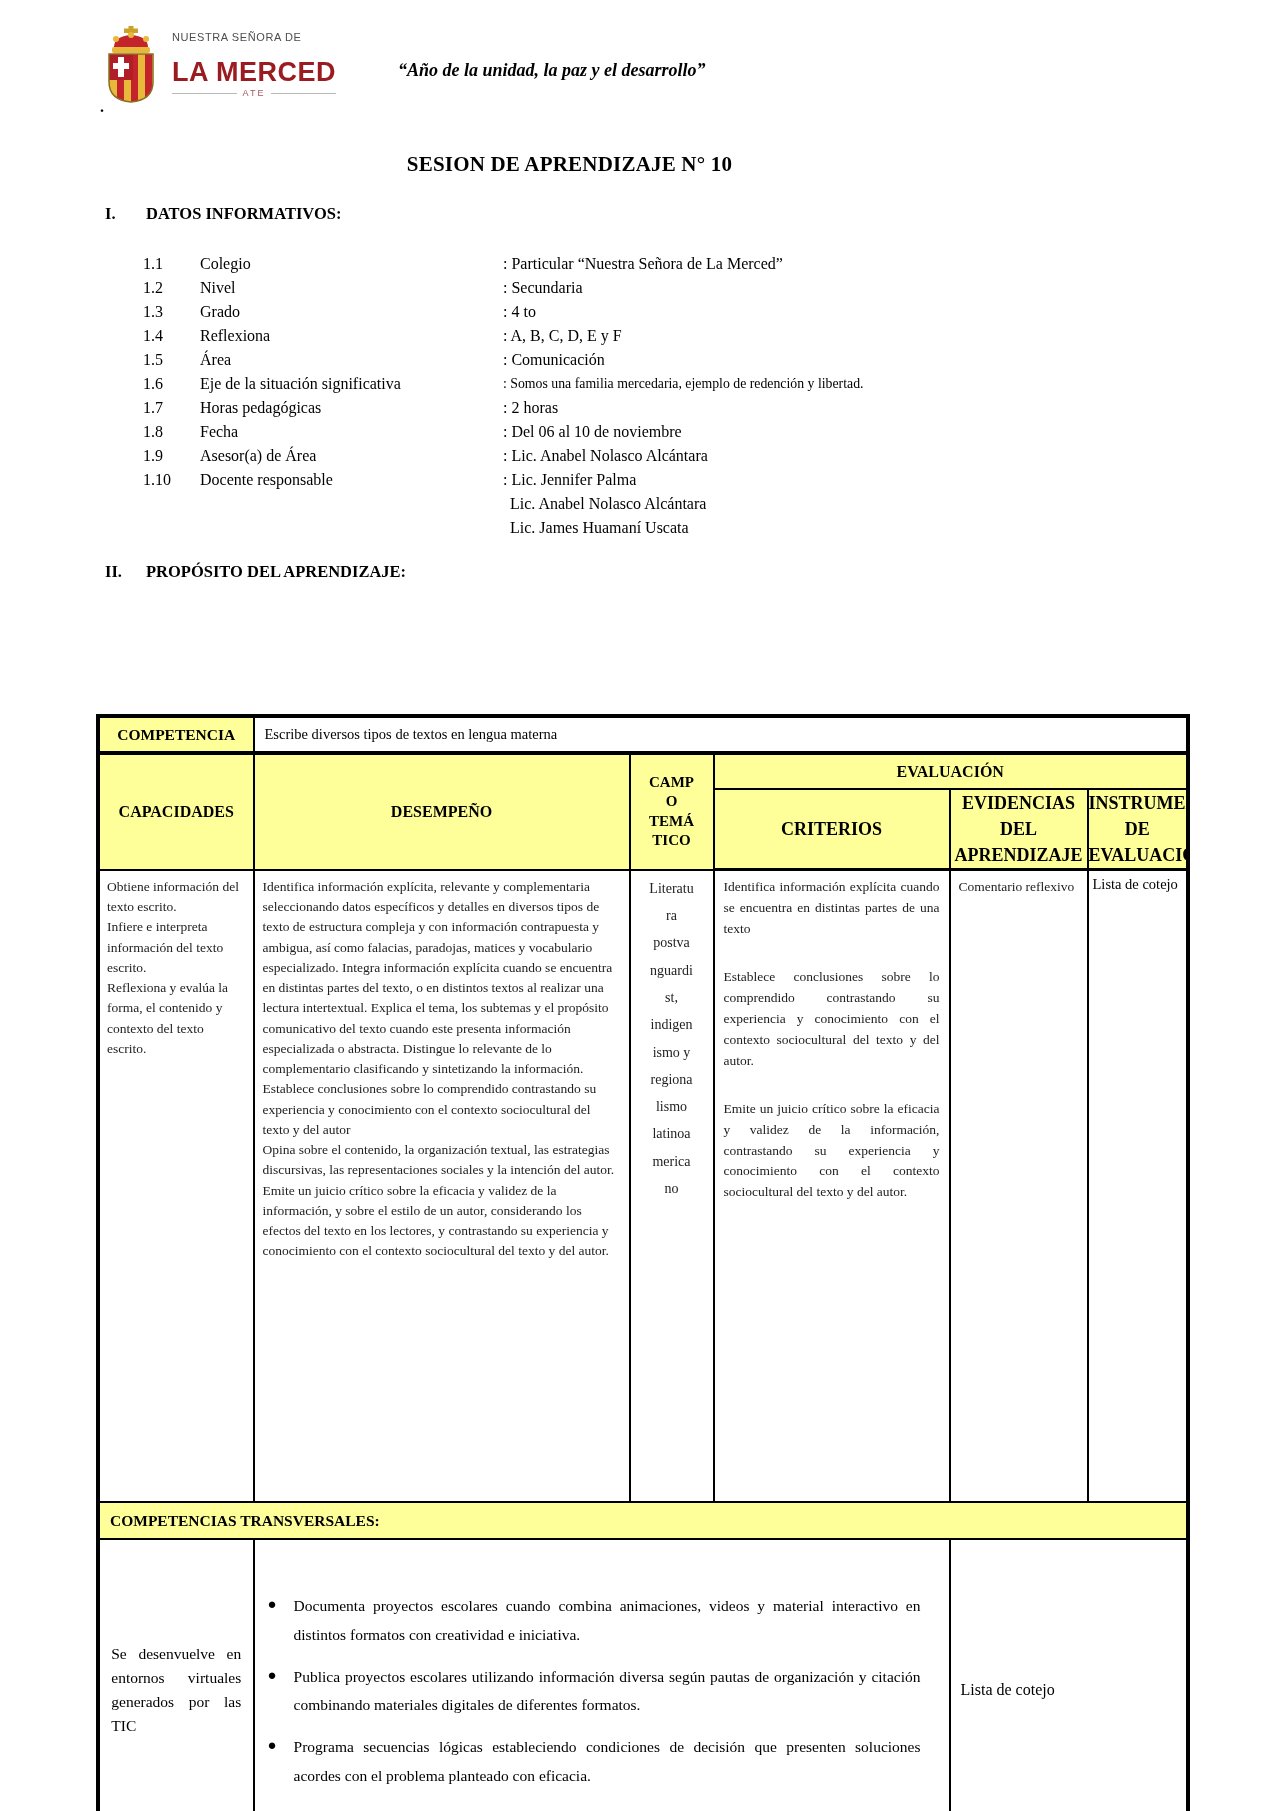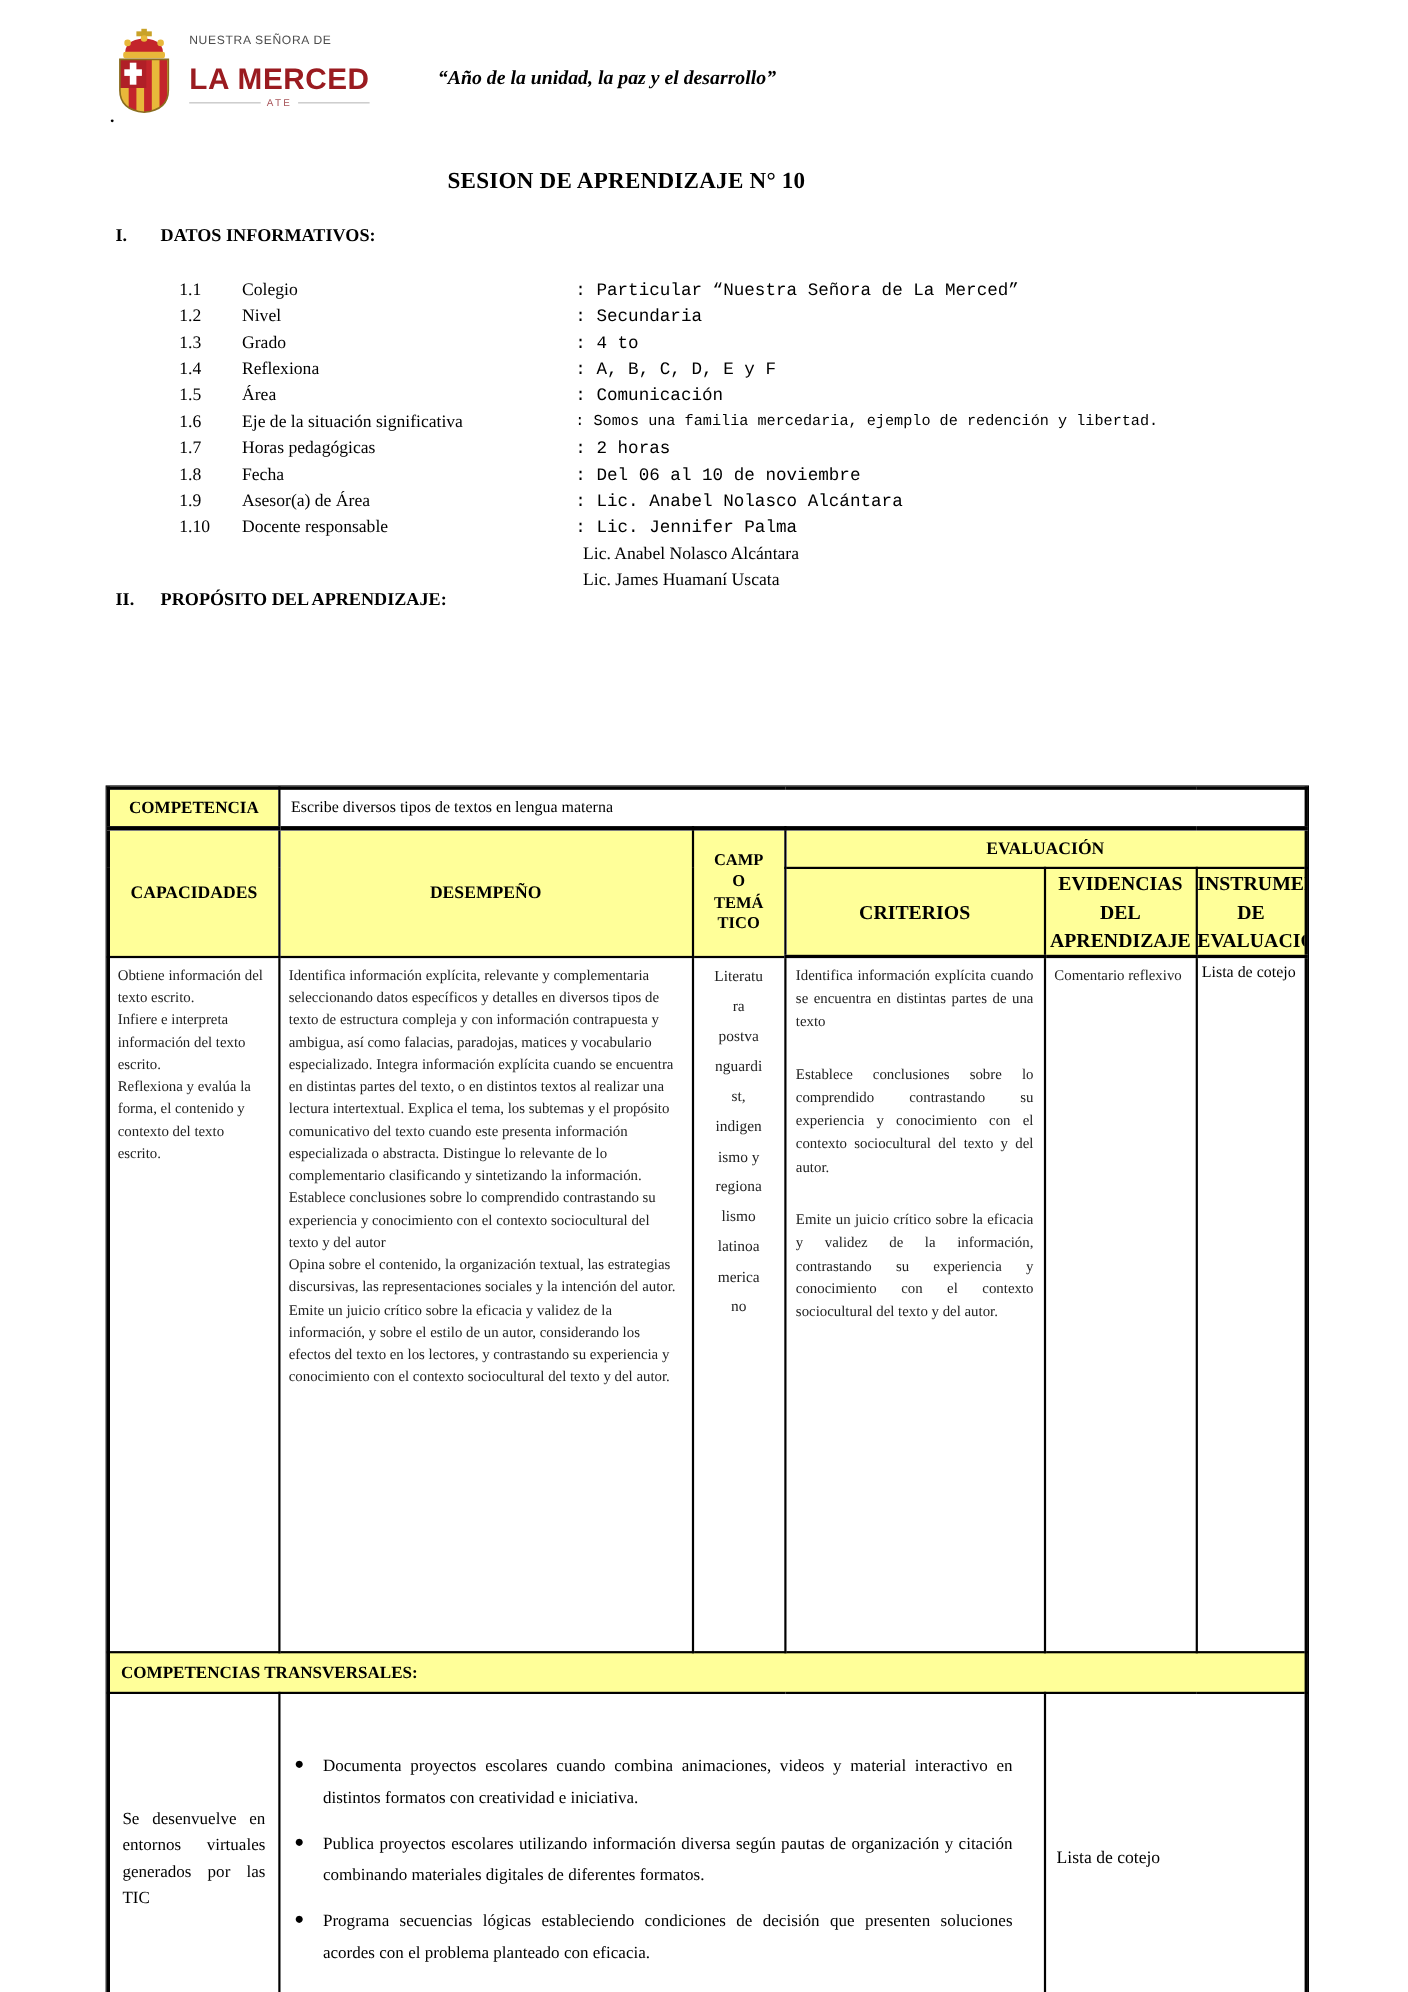--- a/index.html
+++ b/index.html
@@ -16,28 +16,28 @@
   .logo-l3 .ate{font-family:"Liberation Sans",sans-serif;font-size:9px;letter-spacing:2px;color:#a8555a;}
   .quote{position:absolute;left:398px;top:60px;font-size:18px;font-weight:bold;font-style:italic;}
   .stray{position:absolute;left:100px;top:98px;font-size:16px;font-weight:bold;}
 
   .doc-title{position:absolute;left:97px;top:138px;width:945px;text-align:center;
              font-size:21px;font-weight:bold;letter-spacing:.2px;}
 
   .sec-head{position:absolute;left:105px;display:flex;font-weight:bold;font-size:16.5px;}
   .sec-head .sec-num{width:41px;}
   #sec1{top:204px;}
-  #sec2{top:535px;}
+  #sec2{top:562px;}
 
   
-  .datos{position:absolute;left:163px;top:252px;width:1060px;font-size:16px;}
+  .datos{position:absolute;left:143px;top:252px;width:1060px;font-size:16px;}
   .drow{display:flex;line-height:24px;}
   .dnum{width:57px;}
   .dlbl{width:303px;}
-  .dval{flex:1;font-family:Liberation Mono, monospace;}
+  .dval{flex:1;}
   .dval.small{font-size:13.8px;}
   .dextra{margin-left:367px;line-height:24px;}
 
   
   table.grid{position:absolute;left:97px;top:715px;width:1089px;border-collapse:collapse;table-layout:fixed;}
   table.grid td{border:2px solid #000000;padding:0;vertical-align:middle;overflow:hidden;}
   table.grid{border:3px solid #000;outline:1px solid #000;}
   td.yellow{background:#ffff99;}
   td.hd{font-weight:bold;text-align:center;}
   tr.r1 td{height:33px;border-bottom-width:4px;}

